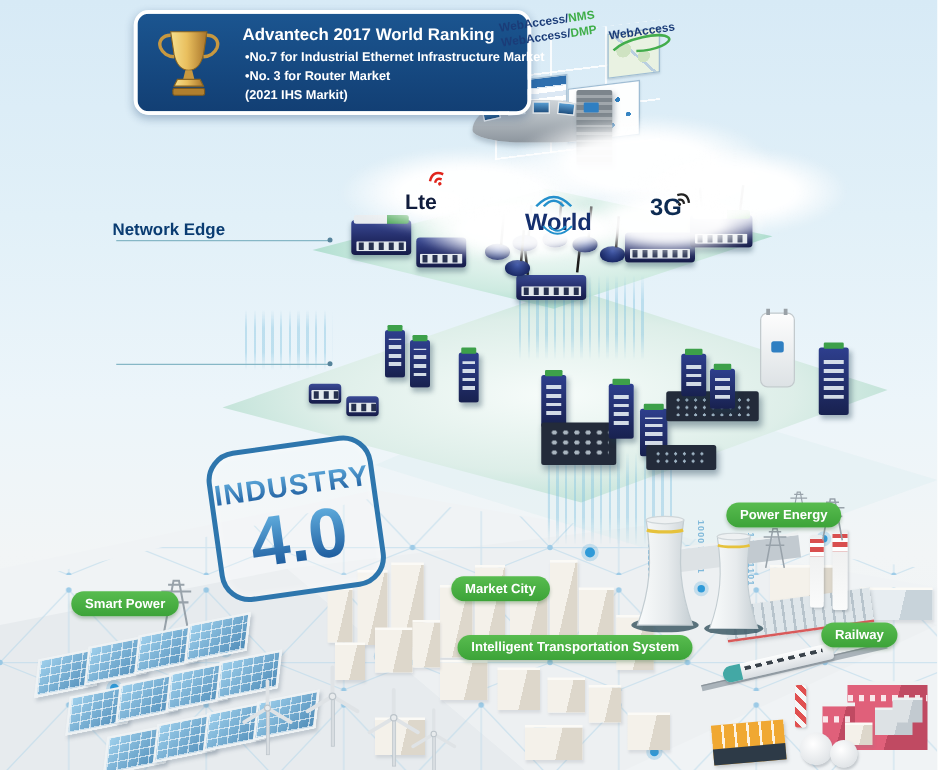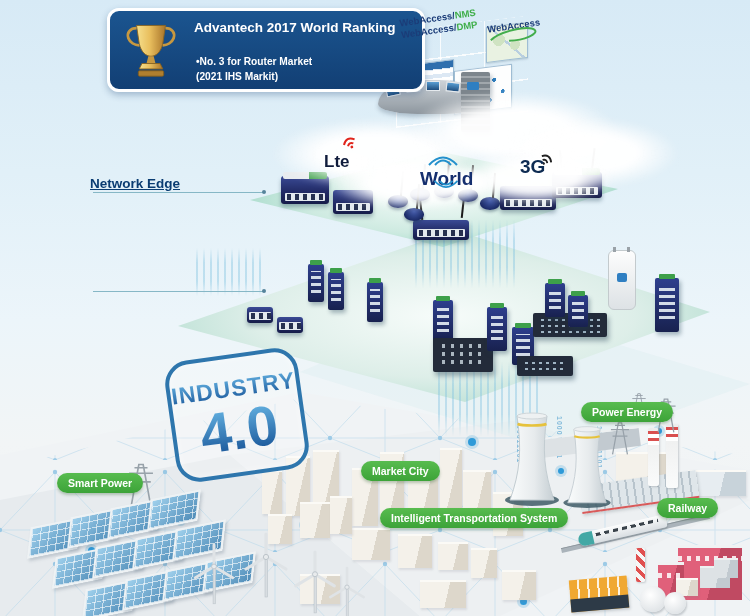--- a/index.html
+++ b/index.html
@@ -62,21 +62,21 @@
   
   .arrow{z-index:5;background:linear-gradient(180deg,#0f8bcd 0%,#3fadе5 0%,#1d9ad8 8%,#54b7e8 45%,#b7e4f8 100%);
     clip-path:polygon(50% 0%,100% 40%,70% 40%,70% 100%,30% 100%,0% 40%,30% 40%);}
   .wlabel{z-index:6;font-weight:800;white-space:nowrap;}
   .lte{left:324px;top:152px;font-size:17px;color:#101c3c;}
   .lora{left:420px;top:168px;font-size:19px;color:#152f6e;}
   .g3{left:520px;top:156px;font-size:19px;color:#0d2b52;}
   .wicon{z-index:6;}
 
   
-  .laylab{z-index:6;font-size:13.5px;font-weight:700;color:#0a3c72;white-space:nowrap;text-decoration:underline;}
+  .laylab{z-index:6;font-size:13.5px;font-weight:700;color:#0a3c72;white-space:nowrap;}
   .layline{z-index:6;height:1px;background:#86b7c6;}
   .laydot{z-index:6;width:4px;height:4px;border-radius:50%;background:#55839b;}
 
   
   .rain{z-index:2;background:repeating-linear-gradient(90deg,rgba(130,195,225,.42) 0 2px,transparent 2px 7px);
     -webkit-mask-image:linear-gradient(180deg,transparent,#000 30%,#000 70%,transparent);
             mask-image:linear-gradient(180deg,transparent,#000 30%,#000 70%,transparent);}
   .bin{z-index:2;writing-mode:vertical-rl;font-size:7px;letter-spacing:1px;color:#6fb0d6;opacity:.85;font-weight:700;}
 
   
@@ -216,20 +216,21 @@
           </defs>
         <path d="M16,6 h32 l-3,20 c-2,9 -7,14 -13,14 c-6,0 -11,-5 -13,-14 z" fill="url(#gold)" stroke="#8a6420"></path>
         <path d="M16,9 c-7,0 -11,5 -9,11 c2,5 7,8 12,8" fill="none" stroke="#c79840" stroke-width="3"></path>
         <path d="M48,9 c7,0 11,5 9,11 c-2,5 -7,8 -12,8" fill="none" stroke="#c79840" stroke-width="3"></path>
         <path d="M29,40 h6 l2,8 h-10 z" fill="#c79840"></path>
         <path d="M22,48 h20 l3,6 h-26 z" fill="url(#gold)" stroke="#8a6420"></path>
         <rect x="18" y="56" width="28" height="6" rx="1.5" fill="#b07f2e" stroke="#7c5a1e"></rect>
       </svg>
     </span>
     <span class="ttl">Advantech 2017 World Ranking</span>
+    <span class="ln" style="top:30px">•No.7 for Industrial Ethernet Infrastructure Market</span>
     <span class="ln" style="top:45px">•No. 3 for Router Market</span>
     <span class="ln" style="top:60px">(2021 IHS Markit)</span>
   </div>
 
   <div class="softlabels">
     <span class="row"><b class="navytx">WebAccess/</b><b class="greentx">NMS</b></span>
     <span class="row" style="position:relative"><b class="navytx">WebAccess/</b><b class="greentx">DMP</b></span>
   </div>
   <span class="walogo">
     <b style="position:relative">WebAccess</b>
@@ -468,16 +469,16 @@
   <span class="dot" style="left:558px;top:468px;width:6px;height:6px"></span>
   <span class="dot" style="left:656px;top:428px;width:6px;height:6px"></span>
   <span class="dot" style="left:718px;top:558px;width:8px;height:8px"></span>
   <span class="dot" style="left:178px;top:518px;width:5px;height:5px"></span>
   <span class="dot" style="left:520px;top:598px;width:7px;height:7px"></span>
   <span class="dot" style="left:700px;top:480px;width:5px;height:5px"></span>
 
   <span class="pill" style="left:581px;top:402px">Power Energy</span>
   <span class="pill" style="left:57px;top:473px">Smart Power</span>
   <span class="pill" style="left:361px;top:461px">Market City</span>
-  <span class="pill" style="left:380px;top:508px">Intelligent Transportation System</span>
+  <span class="pill" style="left:366px;top:508px">Intelligent Transportation System</span>
   <span class="pill" style="left:657px;top:498px">Railway</span>
 
 </div>
 
 </body></html>

